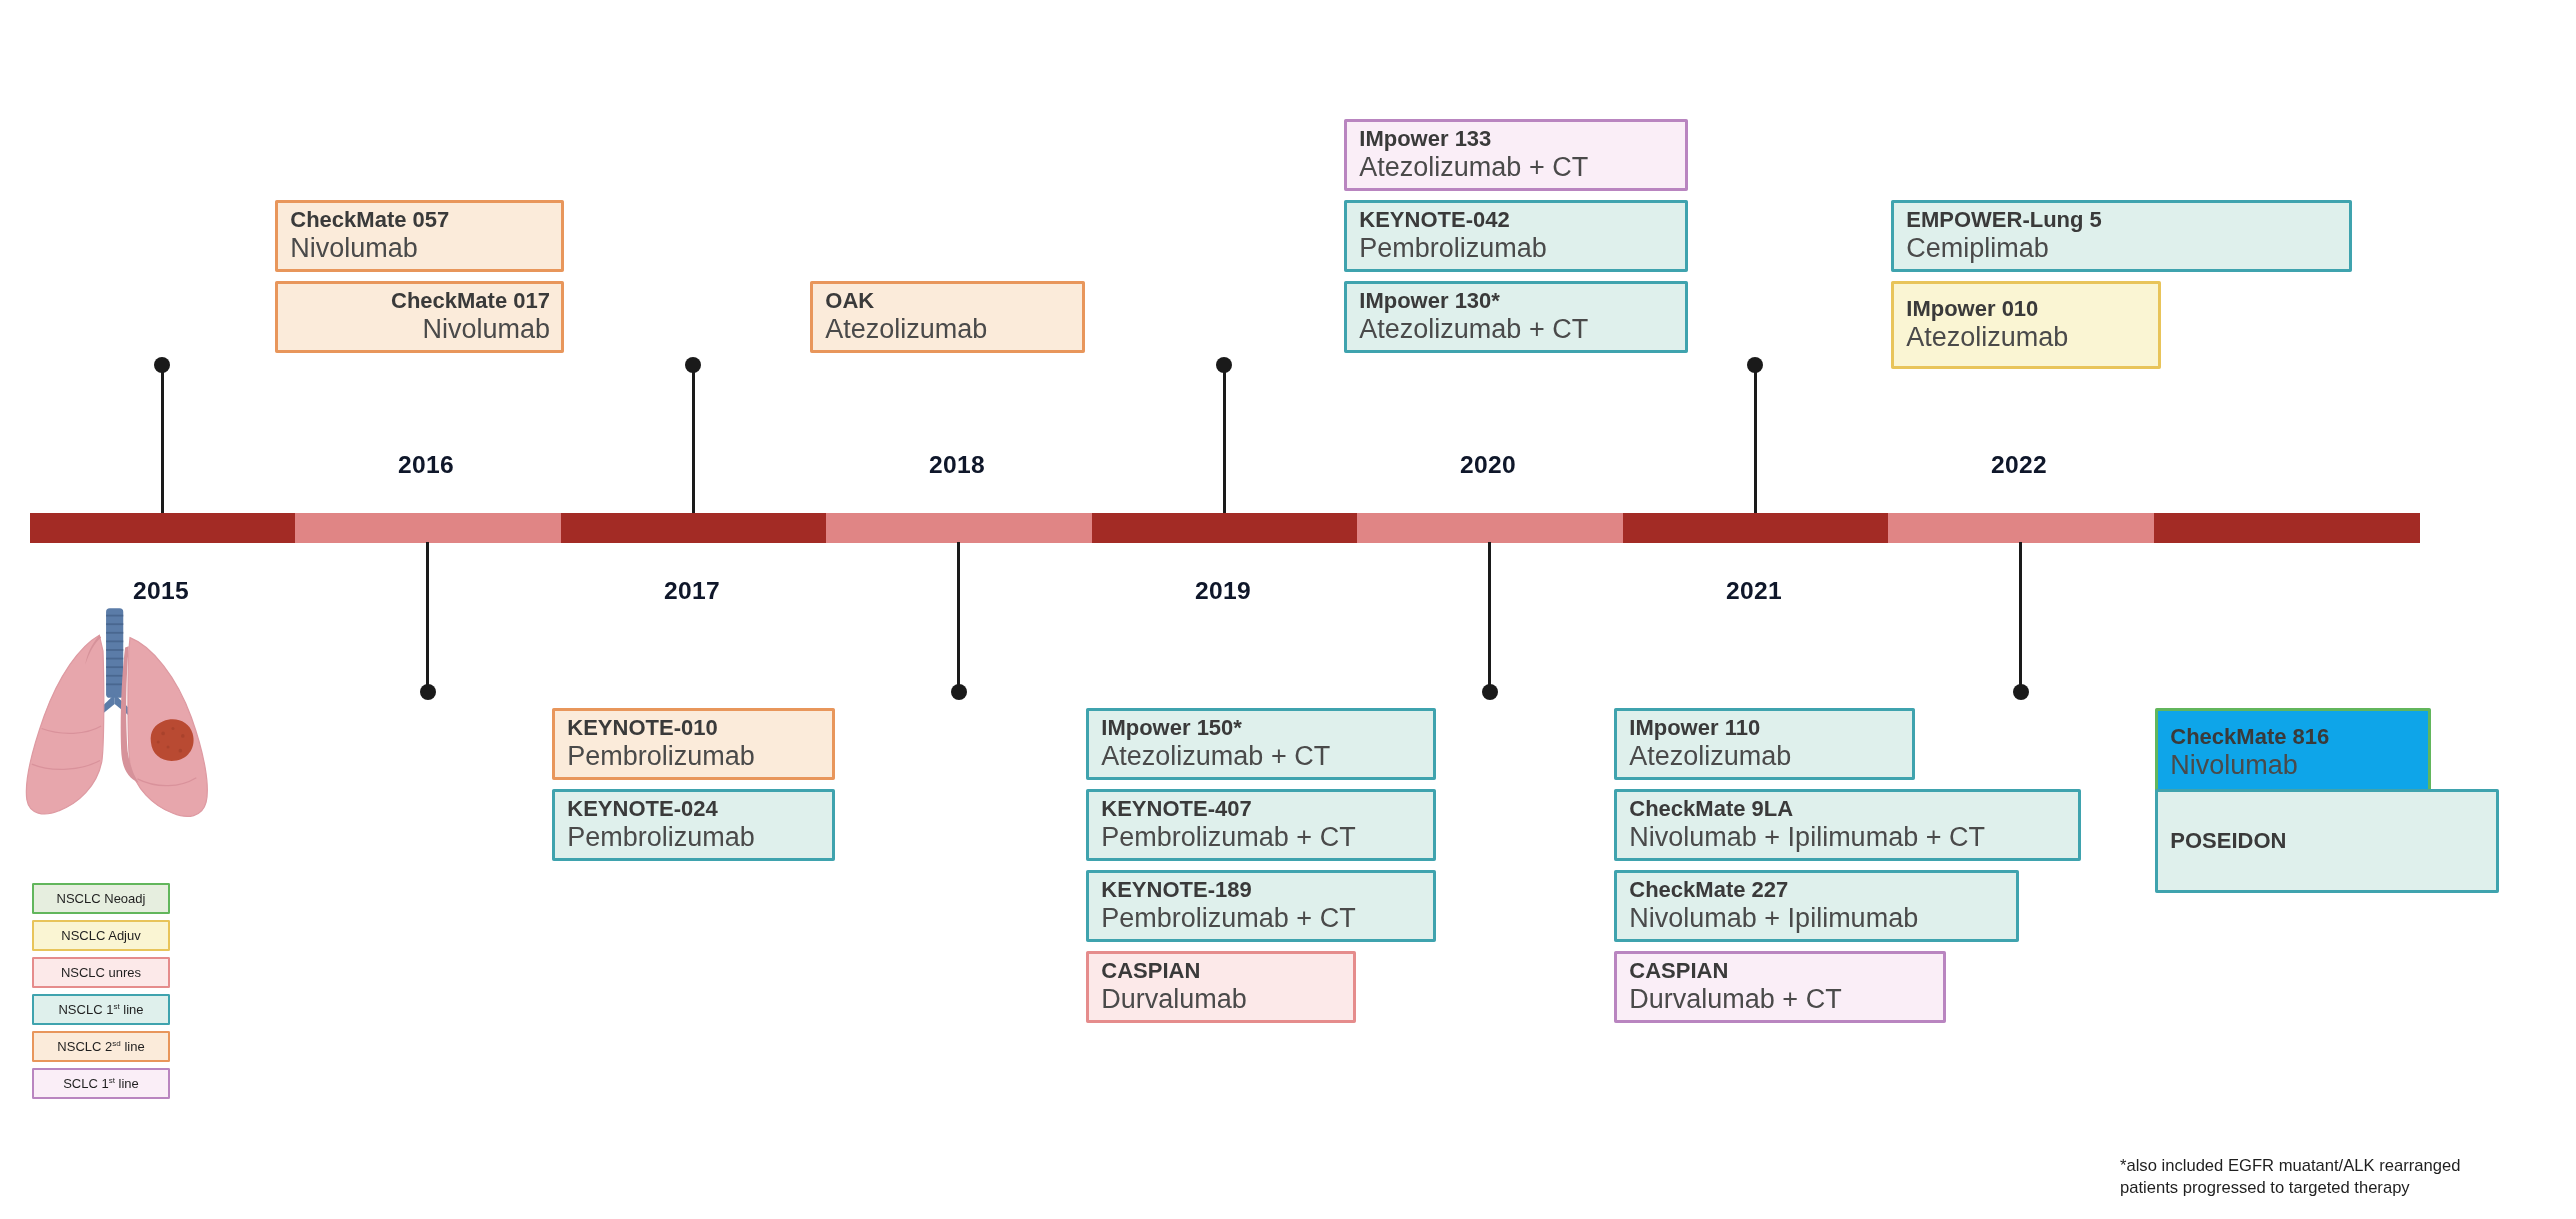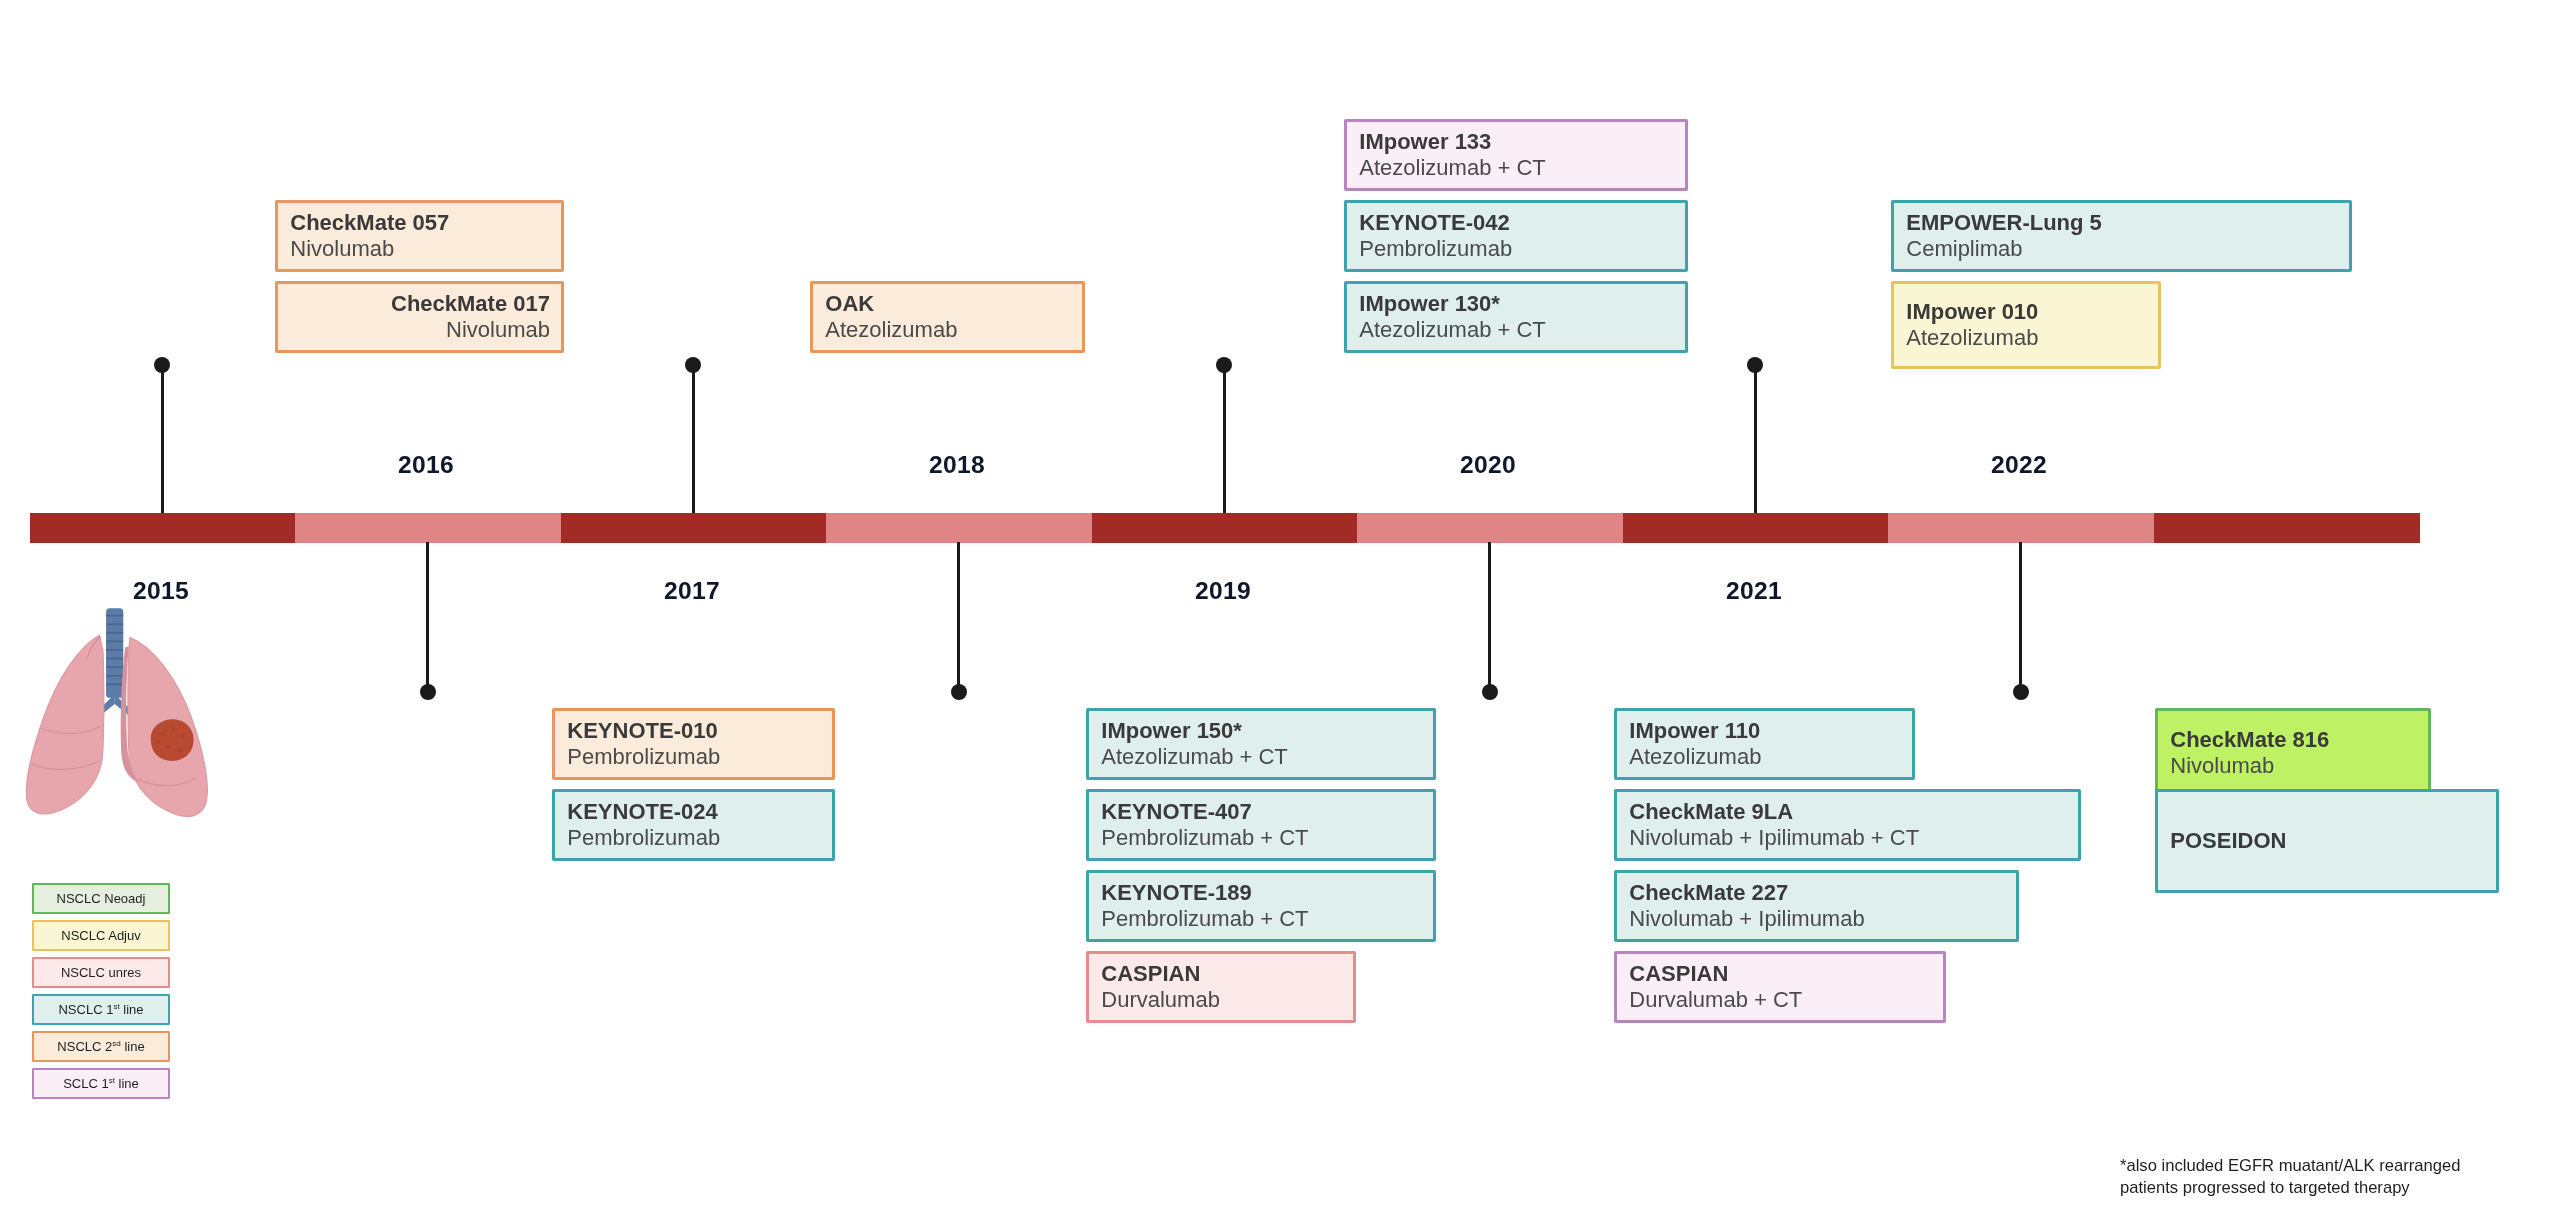--- a/index.html
+++ b/index.html
@@ -70,21 +70,21 @@
     justify-content: center;
   }
   .study-title {
     font-size: 22px;
     font-weight: bold;
     color: #3a3a3a;
     line-height: 1.16;
     white-space: nowrap;
   }
   .study-sub {
-    font-size: 22px;
+    font-size: 27px;
     font-weight: normal;
     color: #4a4a4a;
     line-height: 1.18;
     white-space: pre-line;
   }
 
   
   .legend {
     position: absolute;
     left: 32px;
@@ -250,21 +250,21 @@
         <div class="study-sub">Nivolumab + Ipilimumab + CT</div>
       </div>
       <div class="study-box" style="border-color: rgb(63, 163, 174); background: rgb(223, 240, 236); width: 405px; height: 72px; left: 1614px; top: 870px;">
         <div class="study-title">CheckMate 227</div>
         <div class="study-sub">Nivolumab + Ipilimumab</div>
       </div>
       <div class="study-box" style="border-color: rgb(185, 133, 192); background: rgb(250, 238, 247); width: 332px; height: 72px; left: 1614px; top: 951px;">
         <div class="study-title">CASPIAN</div>
         <div class="study-sub">Durvalumab + CT</div>
       </div>
-      <div class="study-box" style="border-color: rgb(98, 182, 92); background: #bef264; width: 276px; height: 90px; left: 2155px; top: 708px;">
+      <div class="study-box" style="border-color: rgb(98, 182, 92); background: #0ea5e9; width: 276px; height: 90px; left: 2155px; top: 708px;">
         <div class="study-title">CheckMate 816</div>
         <div class="study-sub">Nivolumab</div>
       </div>
       <div class="study-box" style="border-color: rgb(63, 163, 174); background: rgb(223, 240, 236); width: 344px; height: 104px; left: 2155px; top: 789px;">
         <div class="study-title">POSEIDON</div>
       </div>
     </div>
 
   <div class="lungs">
     <svg viewBox="0 0 360 400" width="221" height="246" aria-hidden="true">

